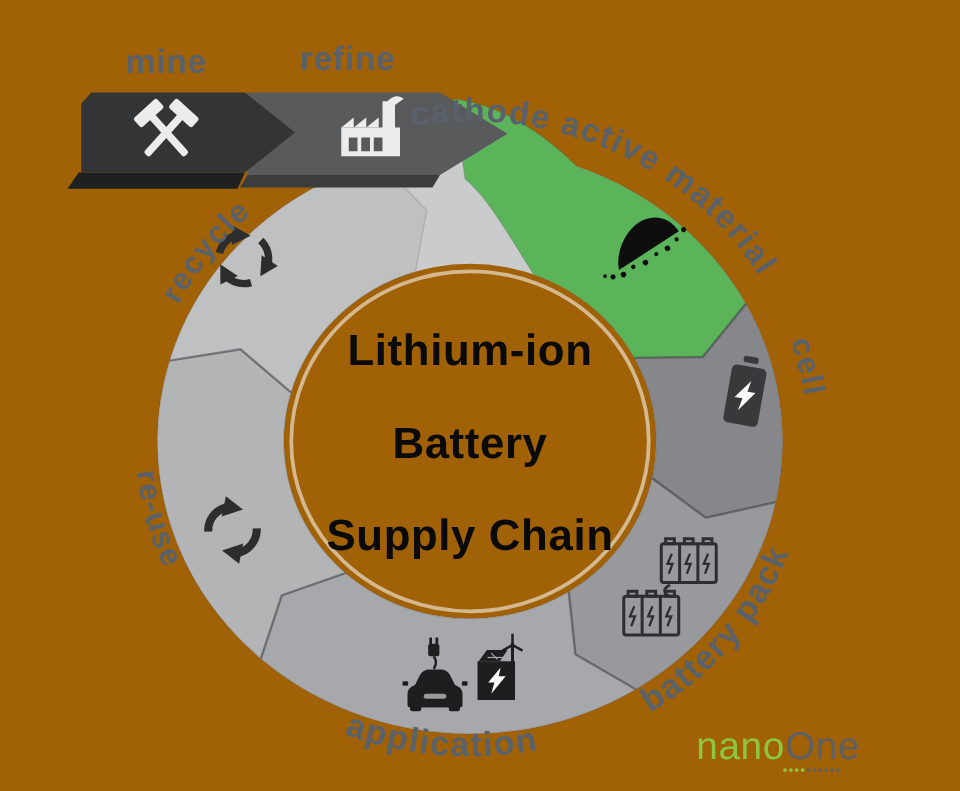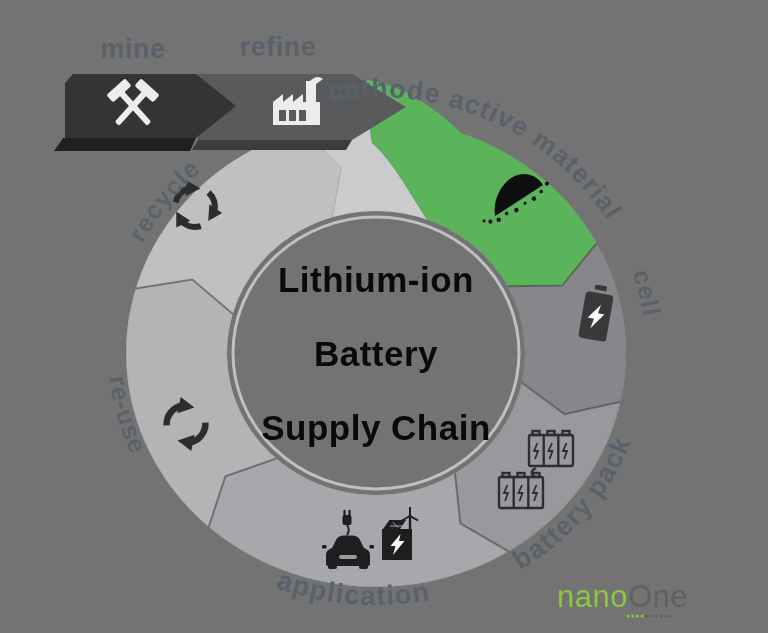--- a/index.html
+++ b/index.html
@@ -1,16 +1,16 @@
 <!DOCTYPE html>
 <html><head>
 <meta charset="utf-8">
 <style>
   html,body{margin:0;padding:0;background:#ffffff;}
-  #stage{position:relative;width:768px;height:633px;background:#737373;overflow:hidden;
+  #stage{position:relative;width:768px;height:633px;background:#a16207;overflow:hidden;
          font-family:"Liberation Sans", sans-serif;}
   svg{display:block;}
   text{font-family:"Liberation Sans", sans-serif;}
   .arrow-label{font-size:27px;font-weight:bold;letter-spacing:.5px;}
   .curved-label{font-weight:bold;letter-spacing:1.2px;}
   .title-line{font-size:35px;font-weight:bold;letter-spacing:.5px;}
   .logo-text{font-size:31px;letter-spacing:.5px;}
 </style>
 </head>
 <body>

